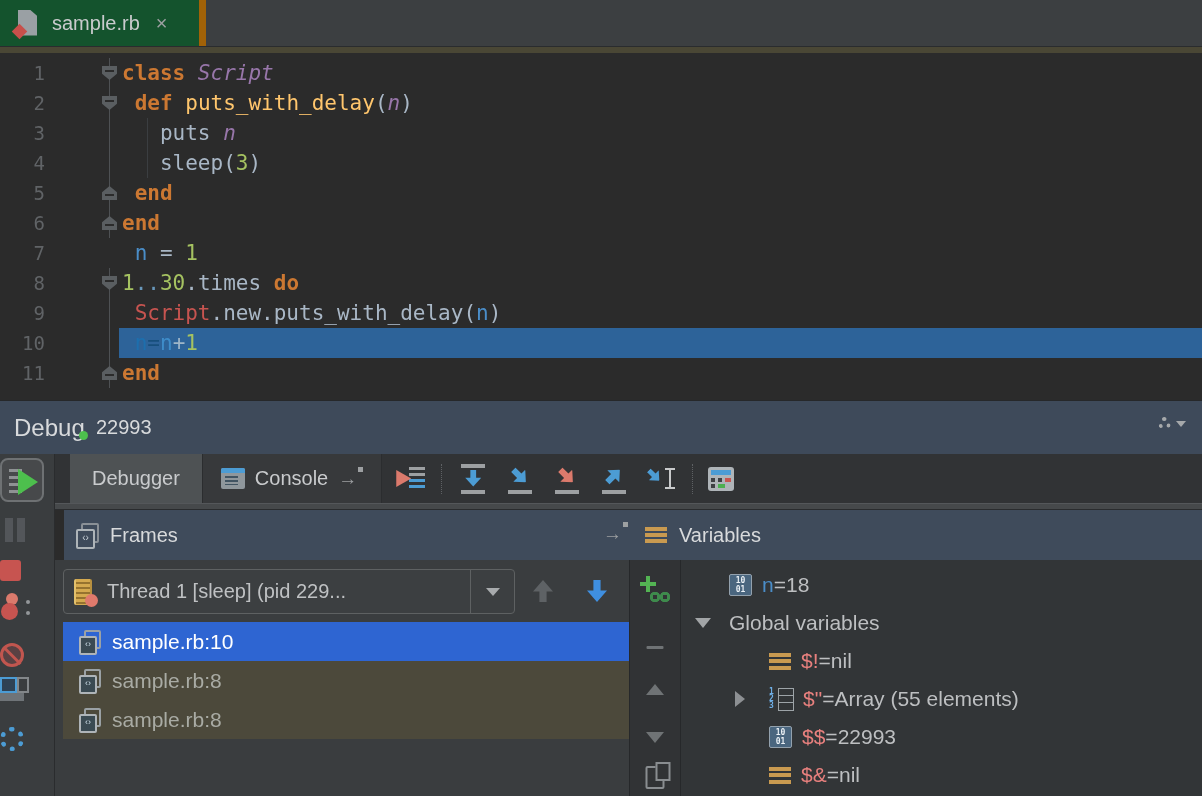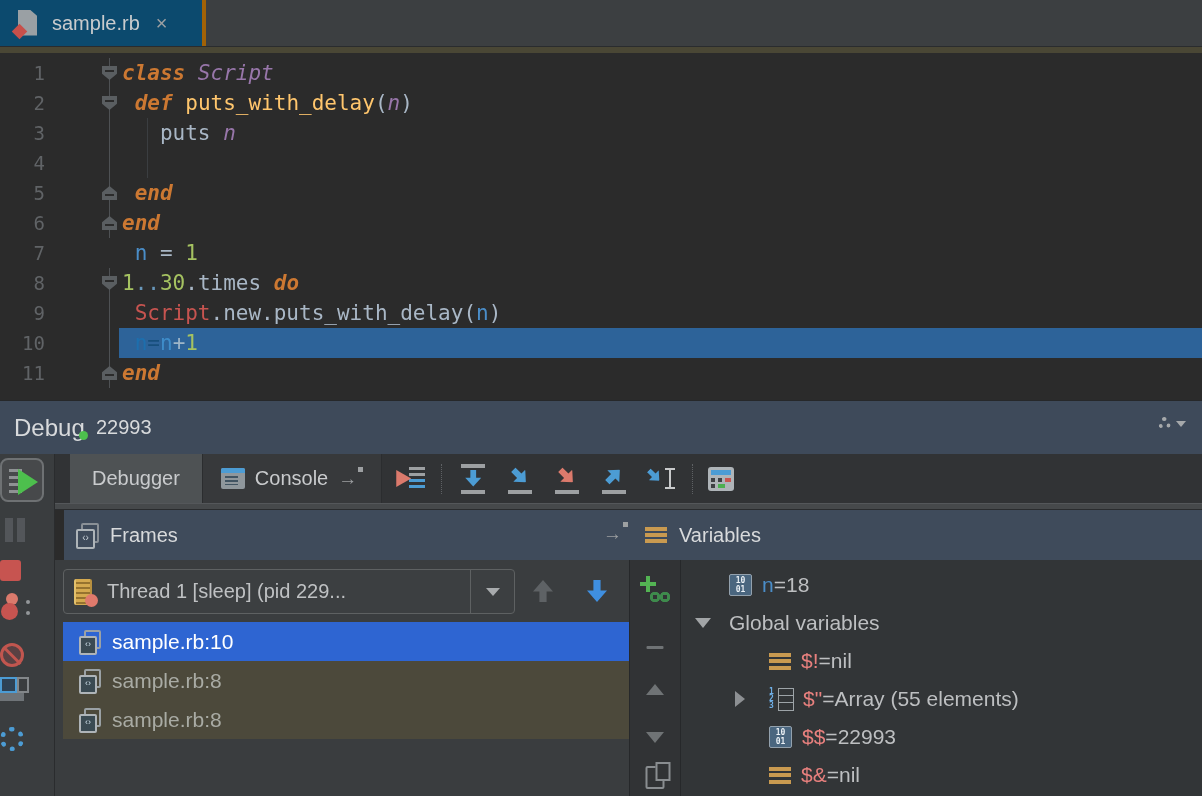--- a/index.html
+++ b/index.html
@@ -2,22 +2,22 @@
 <html><head>
 <meta charset="utf-8">
 <style>
   html,body{margin:0;padding:0;background:#1e1f22;}
   #app{position:relative;width:1202px;height:796px;overflow:hidden;background:#2B2B2B;
        font-family:"Liberation Sans",sans-serif;color:#BDBFC1;-webkit-font-smoothing:antialiased;}
   #app *{box-sizing:border-box;}
 
   
   #tabbar{position:absolute;left:0;top:0;right:0;height:47px;background:#3C3F41;border-bottom:1px solid #2a2c2e;}
-  .etab{position:absolute;left:0;top:0;bottom:0;width:206px;background:#0c4a6e;display:flex;align-items:center;
-        padding-left:16px;border-right:4px solid #a16207;}
+  .etab{position:absolute;left:0;top:0;bottom:0;width:206px;background:#14532d;display:flex;align-items:center;
+        padding-left:16px;border-right:7px solid #a16207;}
   .etab-title{font-size:20px;color:#C9CBCD;margin-left:14px;}
   .etab-close{font-size:20px;color:#9DA0A2;margin-left:16px;line-height:1;}
   .ruby-icon{position:relative;width:22px;height:27px;flex:none;}
   .ruby-icon::before{content:"";position:absolute;left:2px;top:0;width:19px;height:26px;background:#9AA0A4;
         clip-path:polygon(0 0,62% 0,100% 24%,100% 100%,0 100%);}
   .ruby-icon::after{content:"";position:absolute;left:-2px;bottom:0;width:11px;height:11px;background:#C7504B;transform:rotate(45deg);}
   #tab-strip{position:absolute;left:0;top:47px;right:0;height:6px;background:#4A4735;}
 
   
   #editor{position:absolute;left:0;top:53px;right:0;height:347px;background:#2B2B2B;overflow:hidden;padding-top:5px;}
@@ -26,21 +26,21 @@
   .eline.exec::before{content:"";position:absolute;left:119px;right:0;top:0;bottom:0;background:#2D6399;}
   .lnum{width:45px;text-align:right;flex:none;color:#606366;font-size:19px;}
   .foldcol{width:74px;flex:none;position:relative;}
   .fold-line{position:absolute;right:9px;top:0;bottom:0;width:1px;background:#4E5154;}
   .fold-mark{position:absolute;right:2px;top:8px;width:15px;height:14px;background:#5A5E61;}
   .fold-mark::after{content:"";position:absolute;left:3px;width:9px;height:2px;background:#2B2B2B;}
   .fd{clip-path:polygon(0 0,100% 0,100% 55%,50% 100%,0 55%);} .fd::after{top:4px;}
   .fu{clip-path:polygon(50% 0,100% 45%,100% 100%,0 100%,0 45%);} .fu::after{top:8px;}
   .indent-guide{position:absolute;left:147px;top:0;bottom:0;width:1px;background:#3B3E41;}
   code.csegs{white-space:pre;padding-left:3px;position:relative;z-index:1;font-family:inherit;}
-  .c-kw{color:#CC7832;font-weight:bold;font-style:italic;} .c-cls{color:#9876AA;font-style:italic;}
+  .c-kw{color:#CC7832;font-weight:bold;} .c-cls{color:#9876AA;font-style:italic;}
   .c-meth{color:#FFC66D;} .c-par{color:#9876AA;font-style:italic;}
   .c-num{color:#A5C261;} .c-var{color:#4A8DC8;} .c-konst{color:#C75450;}
   .c-txt{color:#A9B7C6;} .c-rng{color:#6897BB;}
   .c-dv1{color:#1D6FAE;} .c-dv2{color:#174F7C;} .c-dv3{color:#3E8CC9;} .c-dtxt{color:#9FB6C8;}
 
   
   #debug-header{position:absolute;left:0;top:400px;right:0;height:54px;background:#3E4A5A;border-top:1px solid #26282A;}
   #debug-title{position:absolute;left:14px;top:0;line-height:53px;font-size:24px;color:#D8DADC;}
   .process-dot{position:absolute;left:79px;top:30px;width:9px;height:9px;border-radius:50%;background:#4DC04D;}
   #debug-pid{position:absolute;left:96px;top:0;line-height:53px;font-size:20px;color:#D8DADC;}
@@ -243,20 +243,21 @@
           </span>
           <i class="indent-guide"></i>
           <code class="csegs"><span class="c-txt">   puts </span><span class="c-par">n</span></code>
         </div>
         <div class="eline">
           <span class="lnum">4</span>
           <span class="foldcol">
             <i class="fold-line"></i>
           </span>
           <i class="indent-guide"></i>
+          <code class="csegs"><span class="c-txt">   sleep(</span><span class="c-num">3</span><span class="c-txt">)</span></code>
         </div>
         <div class="eline">
           <span class="lnum">5</span>
           <span class="foldcol">
             <i class="fold-line"></i>
             <i class="fold-mark fu"></i>
           </span>
           <code class="csegs"><span class="c-txt"> </span><span class="c-kw">end</span></code>
         </div>
         <div class="eline">

